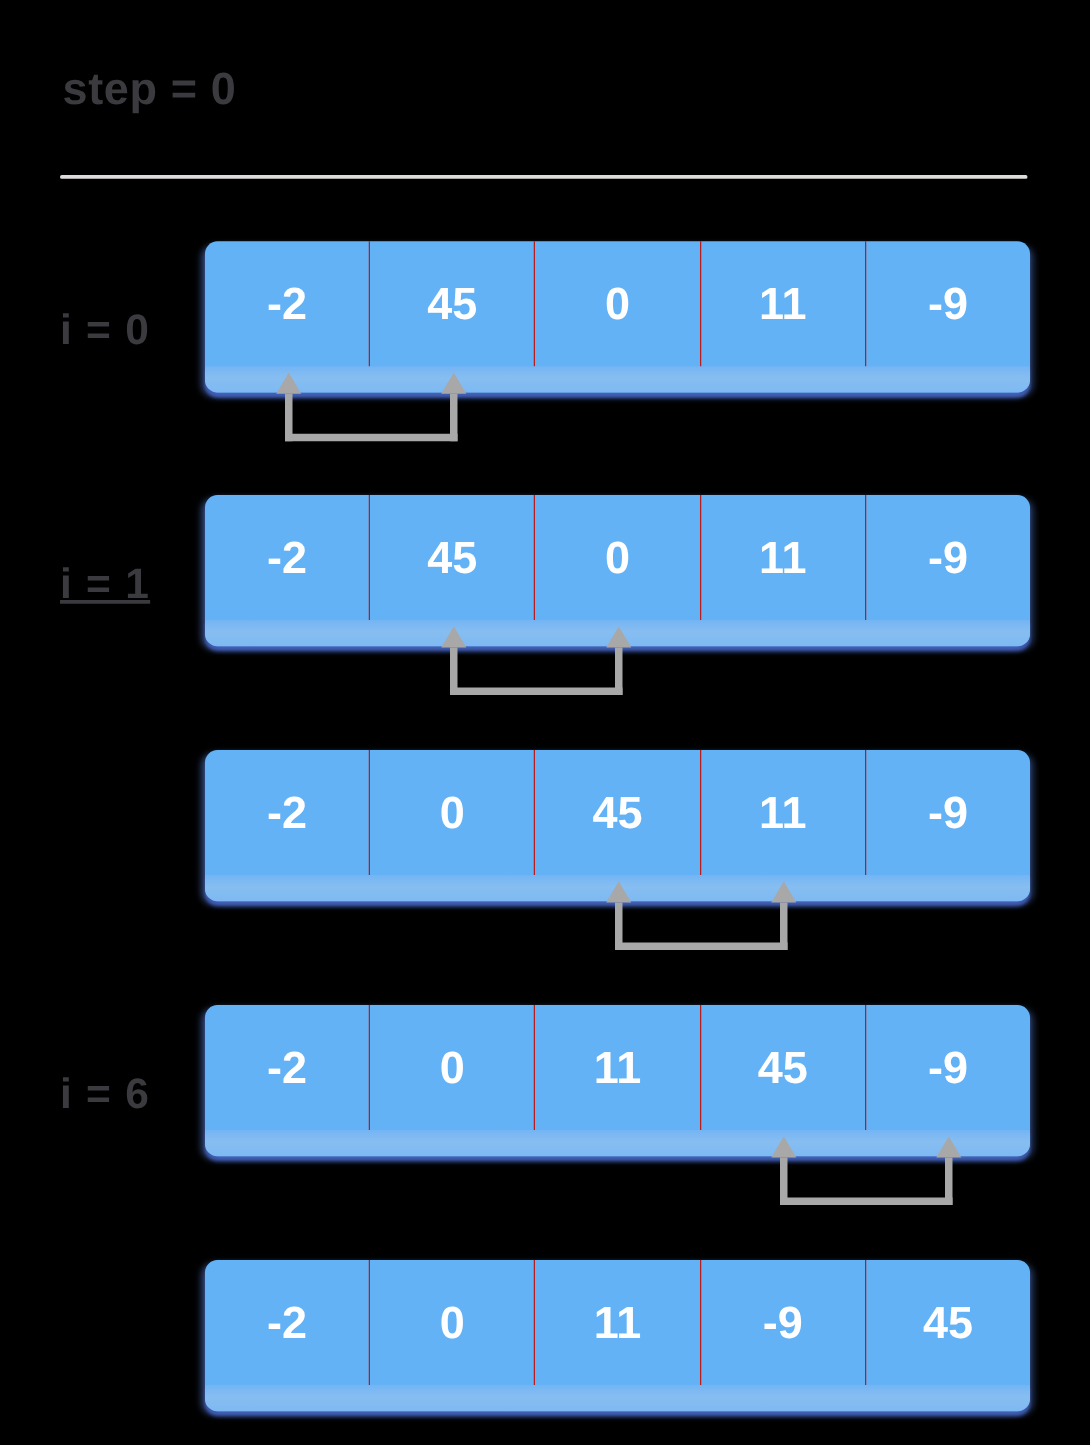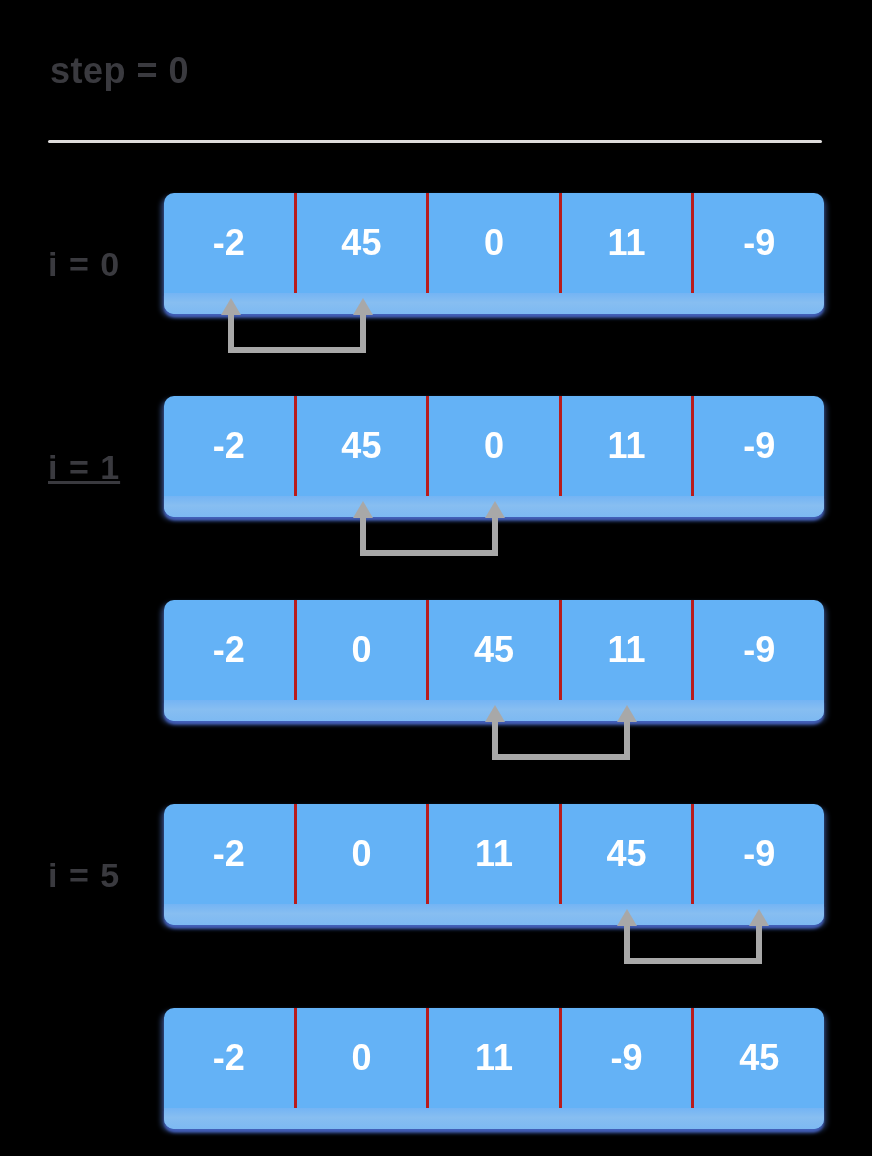--- a/index.html
+++ b/index.html
@@ -24,21 +24,21 @@
     background:#64b2f6;border-radius:10px;
     box-shadow:-3px 3px 5px rgba(100,145,240,.45),
                 3px 3px 5px rgba(100,145,240,.35),
                 0 4px 3px rgba(60,80,190,.35);
   }
   .cells{display:flex;height:100px;}
   .cell{
     flex:1;display:flex;align-items:center;justify-content:center;
     font-size:36px;font-weight:700;color:#ffffff;
   }
-  .cell + .cell{border-left:3px solid #b91c1c;}
+  .cell + .cell{border-left:1px solid #b91c1c;}
   .band{
     height:21px;border-radius:0 0 10px 10px;
     background:linear-gradient(180deg,#74b4f4,#87bef1 45%,#7db9f2);
     box-shadow:0 3px 2px rgba(70,100,205,.5);
   }
   
   .box-r0{top:193px;} .box-r1{top:396px;} .box-r2{top:600px;} .box-r3{top:804px;} .box-r4{top:1008px;}
   .lab-r0{top:223px;} .lab-r1{top:426px;text-decoration:underline;} .lab-r2{top:630px;} .lab-r3{top:834px;}
   
   .swap{position:absolute;width:138px;height:60px;}
@@ -109,21 +109,21 @@
       <div class="cell">-9</div>
     </div>
     <div class="band"></div>
   </div>
   <div class="swap swap-r2">
     <div class="head head-l"></div>
     <div class="head head-r"></div>
     <div class="bracket"></div>
   </div>
 
-  <div class="ilabel lab-r3">i = 5</div>
+  <div class="ilabel lab-r3">i = 6</div>
   <div class="abox box-r3">
     <div class="cells">
       <div class="cell">-2</div>
       <div class="cell">0</div>
       <div class="cell">11</div>
       <div class="cell">45</div>
       <div class="cell">-9</div>
     </div>
     <div class="band"></div>
   </div>

